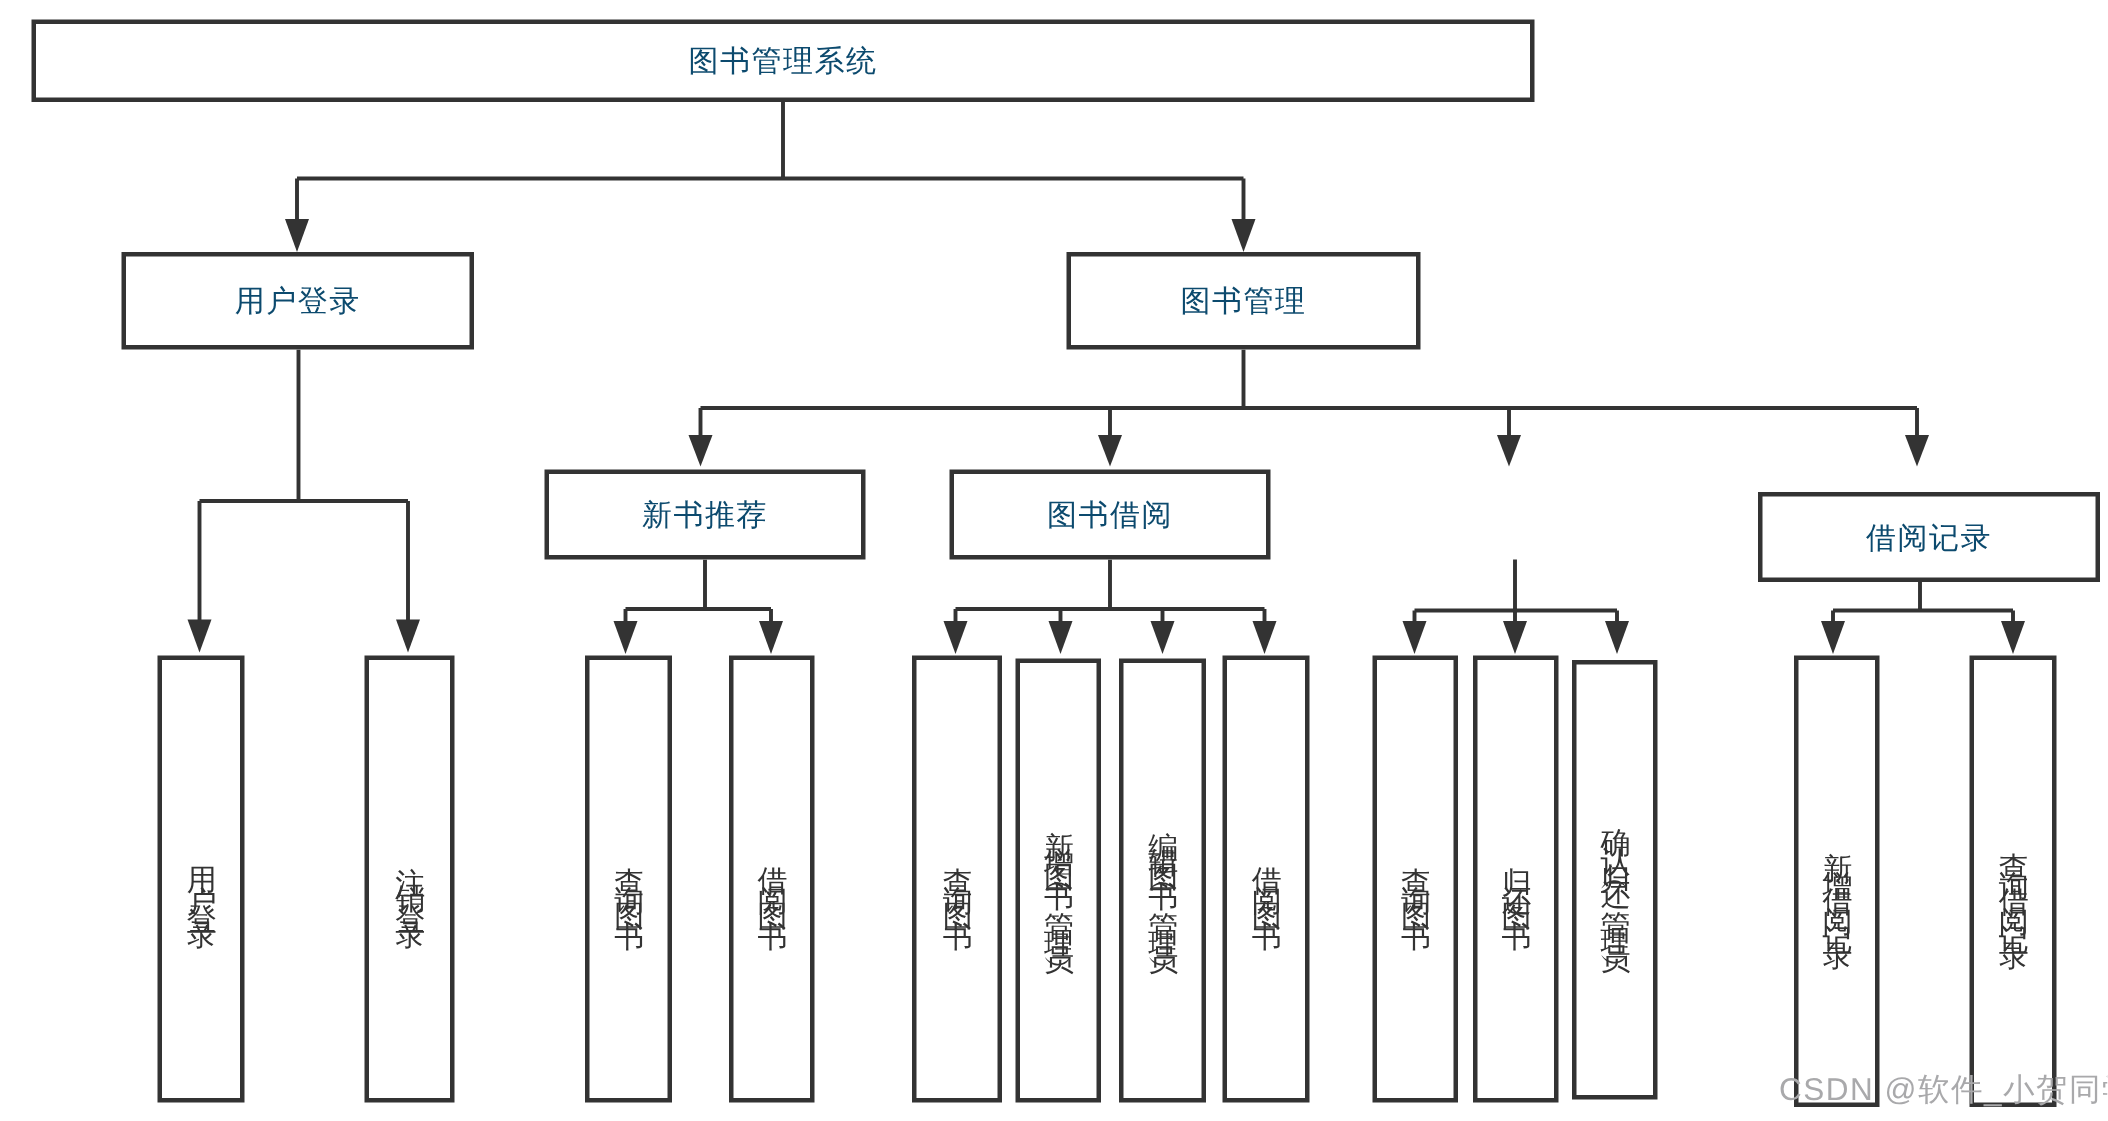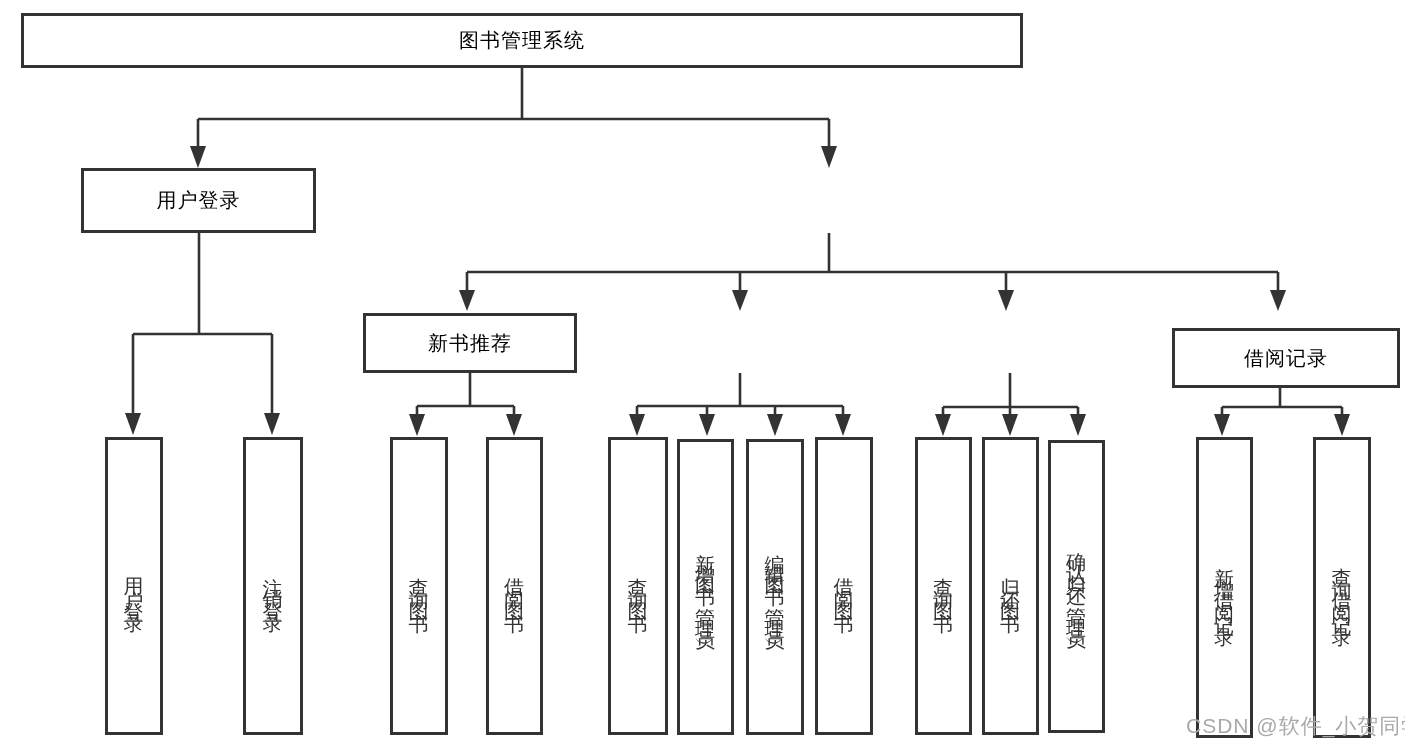--- a/index.html
+++ b/index.html
@@ -17,21 +17,21 @@
     width: 1405px; height: 747px;
     z-index: 1;
   }
   .hnode {
     position: absolute;
     background: #ffffff;
     border: 3px solid #333333;
     display: flex;
     align-items: center;
     justify-content: center;
-    color: #000000;
+    color: #0c4a6e;
     font-size: 20px;
     letter-spacing: 1px;
     z-index: 2;
     box-sizing: border-box;
   }
   .vnode {
     position: absolute;
     background: #ffffff;
     border: 3px solid #333333;
     display: flex;
@@ -96,23 +96,29 @@
     </g>
   </svg>
 
   <div class="hnode" style="left:21px; top:13px; width:1002px; height:55px;">
     <span>图书管理系统</span>
   </div>
 
   <div class="hnode" style="left:81px; top:168px; width:235px; height:65px;">
     <span>用户登录</span>
   </div>
+  <div class="hnode" style="left:711px; top:168px; width:236px; height:65px;">
+    <span>图书管理</span>
+  </div>
 
   <div class="hnode" style="left:363px; top:313px; width:214px; height:60px;font-family:Liberation Mono, monospace;">
     <span>新书推荐</span>
+  </div>
+  <div class="hnode" style="left:633px; top:313px; width:214px; height:60px;">
+    <span>图书借阅</span>
   </div>
   <div class="hnode" style="left:1172px; top:328px; width:228px; height:60px;">
     <span>借阅记录</span>
   </div>
 
   <div class="vnode" style="left:105px; top:437px; width:58px; height:298px;">
     <span>用户登录</span>
   </div>
   <div class="vnode" style="left:243px; top:437px; width:60px; height:298px;">
     <span>注销登录</span>

